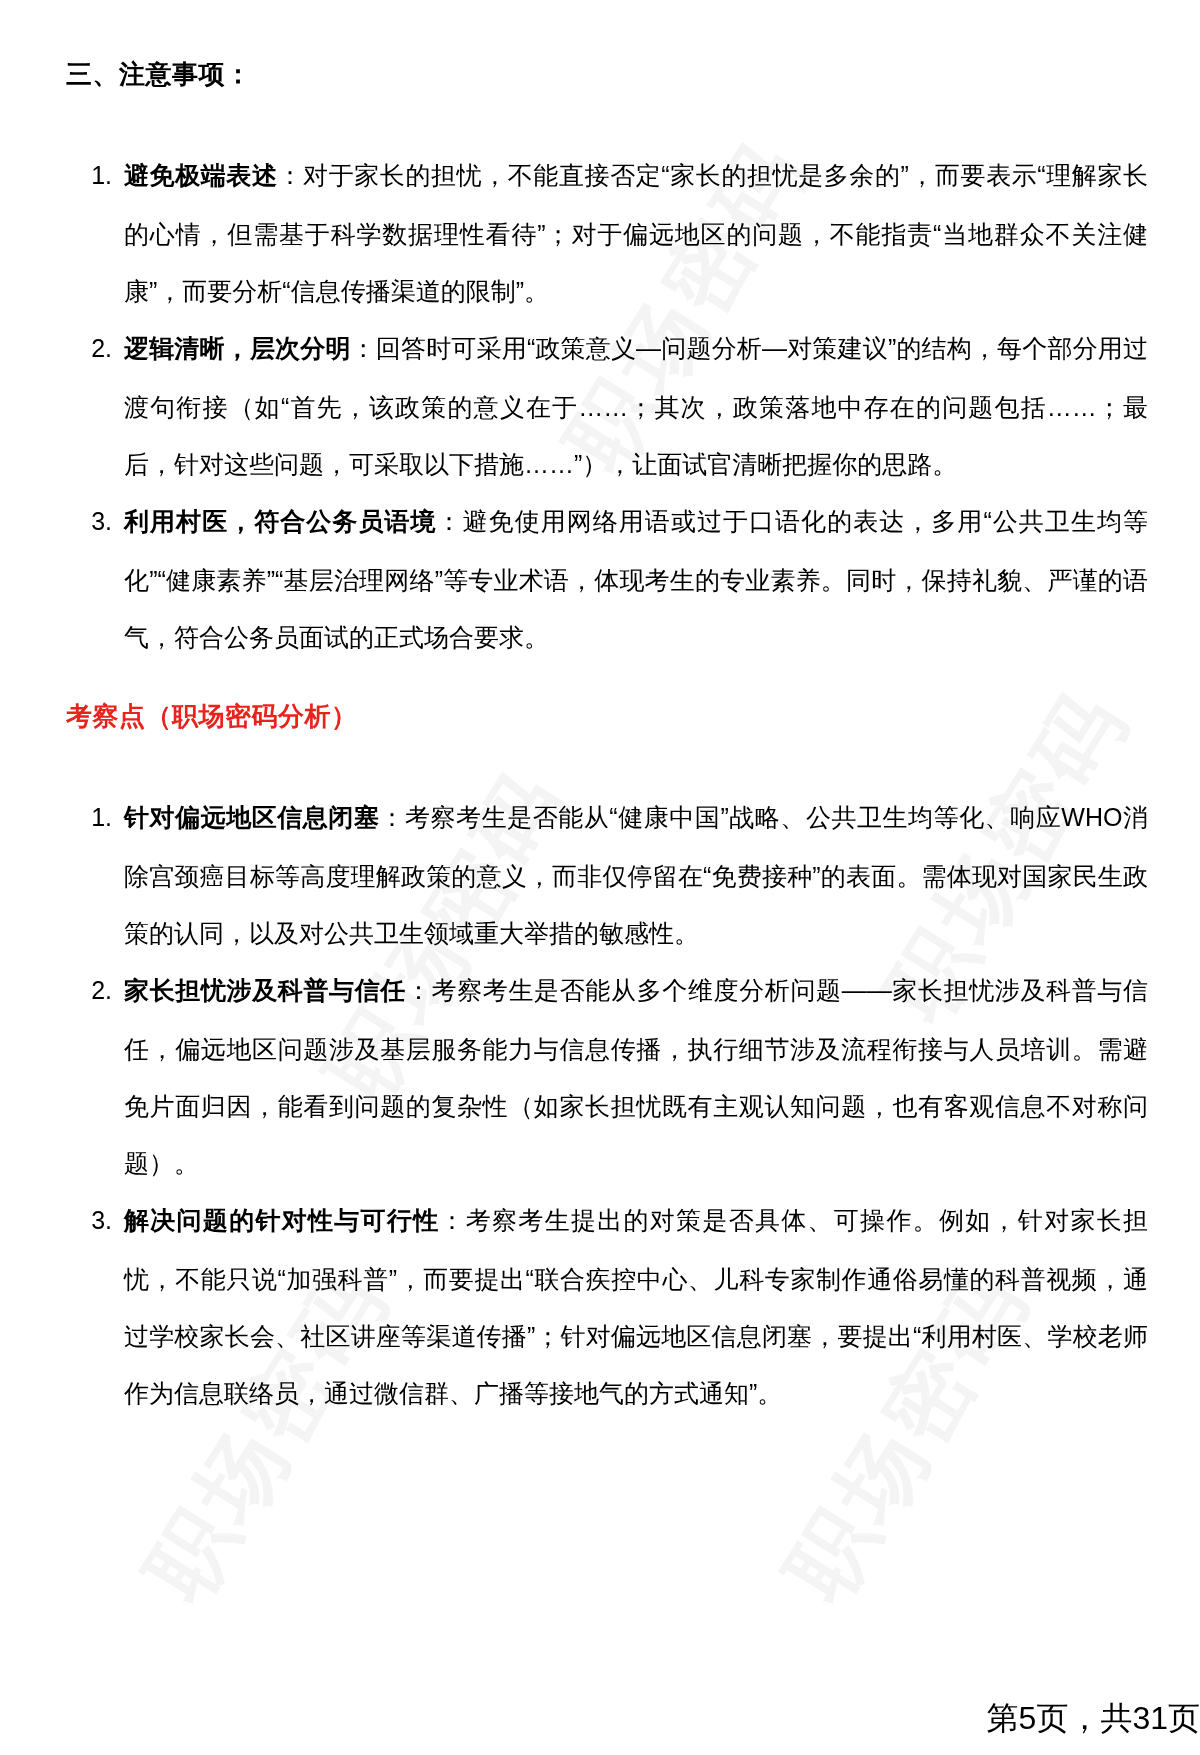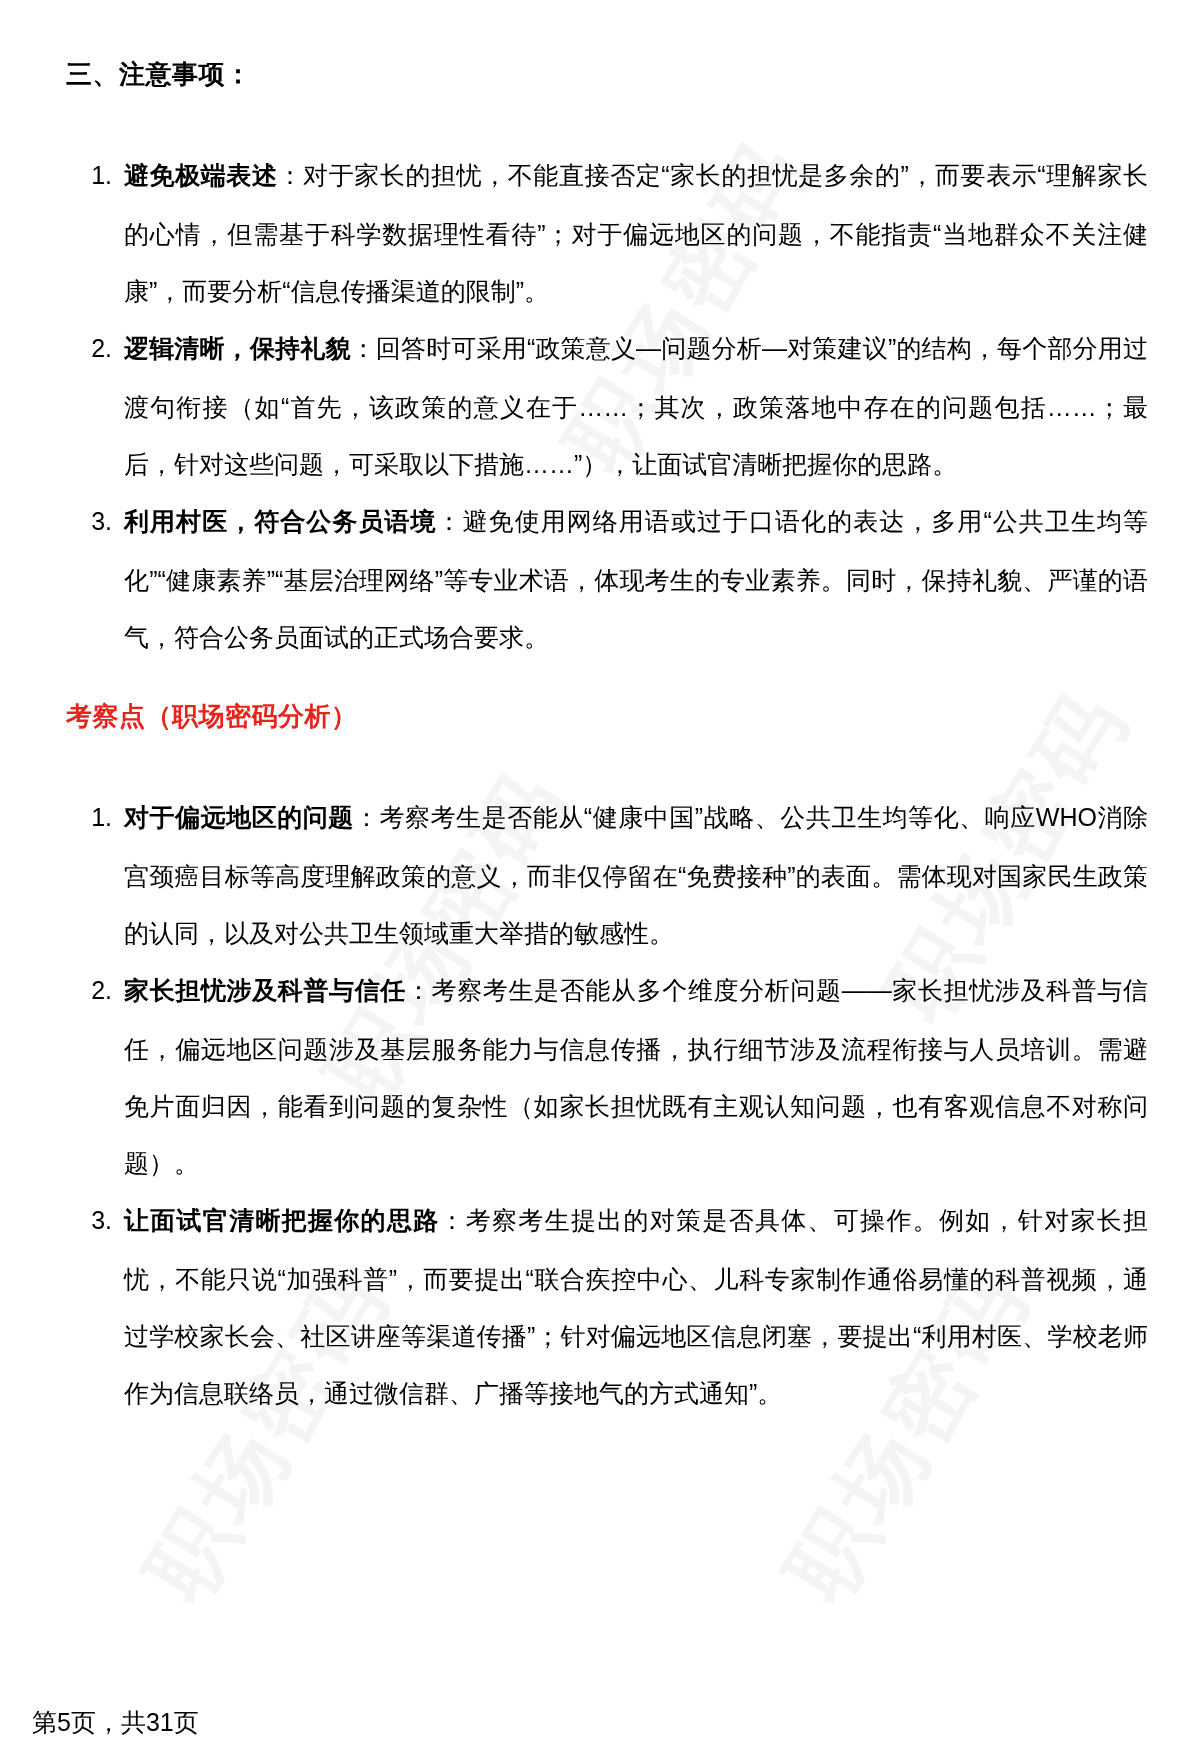--- a/index.html
+++ b/index.html
@@ -97,22 +97,22 @@
   }
 
   .spacer-lg { height: 56px; }
   .spacer-md { height: 34px; }
 
   .footer {
     position: absolute;
     left: 0;
     right: 0;
     bottom: 18px;
-    text-align: left;
-    font-size: 25px;
+    text-align: right;
+    font-size: 32px;
     line-height: 1.2;
     color: #000;
     z-index: 2;
     padding-left: 32px;
   }
 </style>
 </head>
 <body>
 
 <div class="watermark-layer">
@@ -127,42 +127,42 @@
 
   <h2 class="section-heading">三、注意事项：</h2>
 
   <div class="spacer-lg"></div>
 
   <ol class="numbered">
     <li>
       <span class="num">1.</span><span class="lead">避免极端表述</span><span>：对于家长的担忧，不能直接否定“家长的担忧是多余的”，而要表示“理解家长的心情，但需基于科学数据理性看待”；对于偏远地区的问题，不能指责“当地群众不关注健康”，而要分析“信息传播渠道的限制”。</span>
     </li>
     <li>
-      <span class="num">2.</span><span class="lead">逻辑清晰，保持礼貌</span><span>：回答时可采用“政策意义—问题分析—对策建议”的结构，每个部分用过渡句衔接（如“首先，该政策的意义在于……；其次，政策落地中存在的问题包括……；最后，针对这些问题，可采取以下措施……”），让面试官清晰把握你的思路。</span>
+      <span class="num">2.</span><span class="lead">逻辑清晰，层次分明</span><span>：回答时可采用“政策意义—问题分析—对策建议”的结构，每个部分用过渡句衔接（如“首先，该政策的意义在于……；其次，政策落地中存在的问题包括……；最后，针对这些问题，可采取以下措施……”），让面试官清晰把握你的思路。</span>
     </li>
     <li>
       <span class="num">3.</span><span class="lead">利用村医，符合公务员语境</span><span>：避免使用网络用语或过于口语化的表达，多用“公共卫生均等化”“健康素养”“基层治理网络”等专业术语，体现考生的专业素养。同时，保持礼貌、严谨的语气，符合公务员面试的正式场合要求。</span>
     </li>
   </ol>
 
   <div class="spacer-md"></div>
 
   <h2 class="heading-red">考察点（职场密码分析）</h2>
 
   <div class="spacer-lg"></div>
 
   <ol class="numbered">
     <li>
-      <span class="num">1.</span><span class="lead">对于偏远地区的问题</span><span>：考察考生是否能从“健康中国”战略、公共卫生均等化、响应WHO消除宫颈癌目标等高度理解政策的意义，而非仅停留在“免费接种”的表面。需体现对国家民生政策的认同，以及对公共卫生领域重大举措的敏感性。</span>
+      <span class="num">1.</span><span class="lead">针对偏远地区信息闭塞</span><span>：考察考生是否能从“健康中国”战略、公共卫生均等化、响应WHO消除宫颈癌目标等高度理解政策的意义，而非仅停留在“免费接种”的表面。需体现对国家民生政策的认同，以及对公共卫生领域重大举措的敏感性。</span>
     </li>
     <li>
       <span class="num">2.</span><span class="lead">家长担忧涉及科普与信任</span><span>：考察考生是否能从多个维度分析问题——家长担忧涉及科普与信任，偏远地区问题涉及基层服务能力与信息传播，执行细节涉及流程衔接与人员培训。需避免片面归因，能看到问题的复杂性（如家长担忧既有主观认知问题，也有客观信息不对称问题）。</span>
     </li>
     <li>
-      <span class="num">3.</span><span class="lead">让面试官清晰把握你的思路</span><span>：考察考生提出的对策是否具体、可操作。例如，针对家长担忧，不能只说“加强科普”，而要提出“联合疾控中心、儿科专家制作通俗易懂的科普视频，通过学校家长会、社区讲座等渠道传播”；针对偏远地区信息闭塞，要提出“利用村医、学校老师作为信息联络员，通过微信群、广播等接地气的方式通知”。</span>
+      <span class="num">3.</span><span class="lead">解决问题的针对性与可行性</span><span>：考察考生提出的对策是否具体、可操作。例如，针对家长担忧，不能只说“加强科普”，而要提出“联合疾控中心、儿科专家制作通俗易懂的科普视频，通过学校家长会、社区讲座等渠道传播”；针对偏远地区信息闭塞，要提出“利用村医、学校老师作为信息联络员，通过微信群、广播等接地气的方式通知”。</span>
     </li>
   </ol>
 
 </div>
 
 <div class="footer">
   <span>第5页，共31页</span>
 </div>
 
 </body></html>

